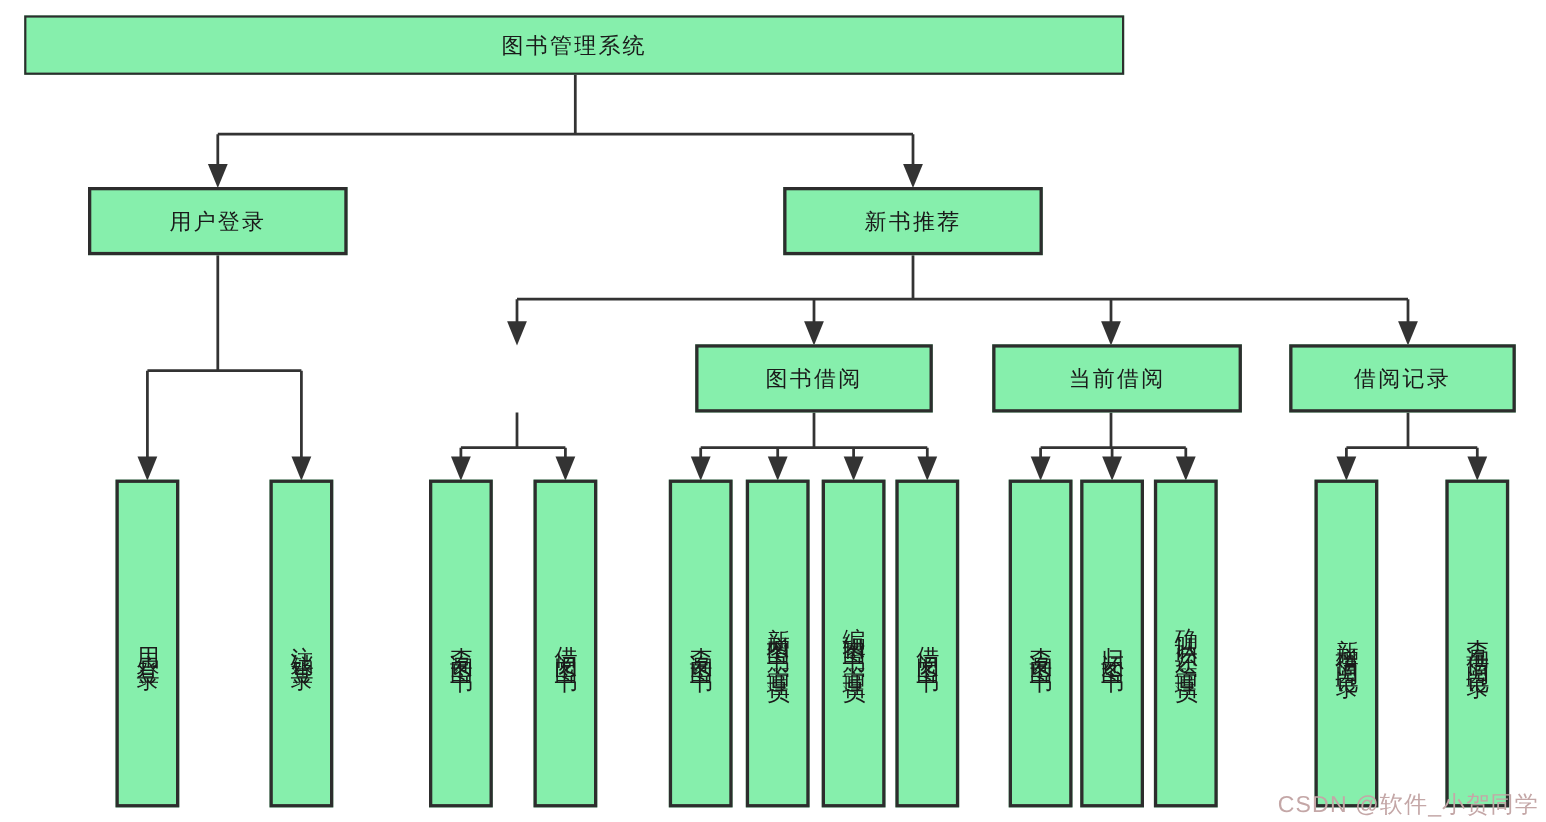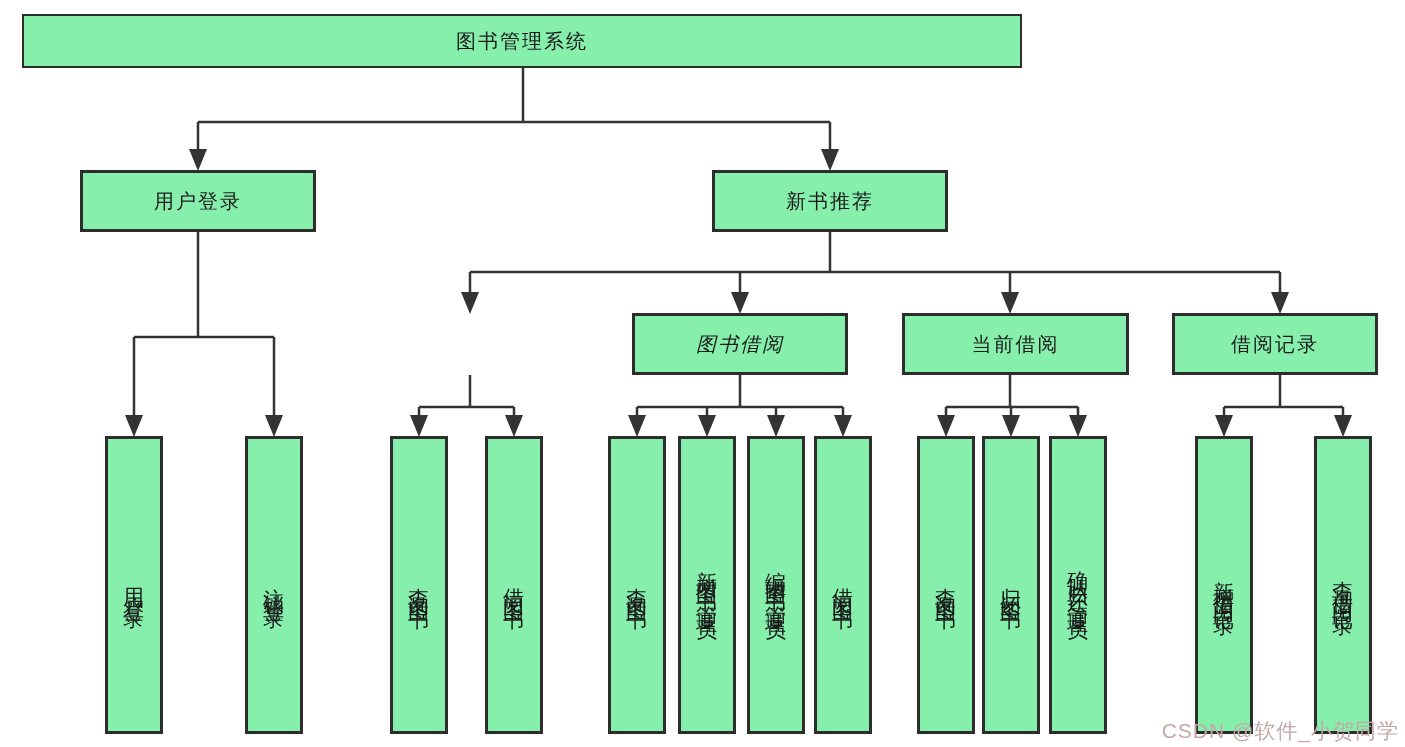--- a/index.html
+++ b/index.html
@@ -94,21 +94,21 @@
       <polygon points="1215,415 1233,415 1224,437"></polygon>
       <polygon points="1334,415 1352,415 1343,437"></polygon>
     </g>
   </svg>
 
   <div class="node h root" style="left:22px;top:14px;width:1000px;height:54px;">图书管理系统</div>
 
   <div class="node h" style="left:80px;top:170px;width:236px;height:62px;">用户登录</div>
   <div class="node h" style="left:712px;top:170px;width:236px;height:62px;">新书推荐</div>
 
-  <div class="node h" style="left:632px;top:313px;width:216px;height:62px;font-style:italic;">图书借阅</div>
+  <div class="node h" style="left:632px;top:313px;width:216px;height:62px;">图书借阅</div>
   <div class="node h" style="left:902px;top:313px;width:227px;height:62px;">当前借阅</div>
   <div class="node h" style="left:1172px;top:313px;width:206px;height:62px;">借阅记录</div>
 
   <div class="node v" style="left:105px;top:436px;width:58px;height:298px;">用户登录</div>
   <div class="node v" style="left:245px;top:436px;width:58px;height:298px;">注销登录</div>
 
   <div class="node v" style="left:390px;top:436px;width:58px;height:298px;">查询图书</div>
   <div class="node v" style="left:485px;top:436px;width:58px;height:298px;">借阅图书</div>
 
   <div class="node v" style="left:608px;top:436px;width:58px;height:298px;">查询图书</div>

